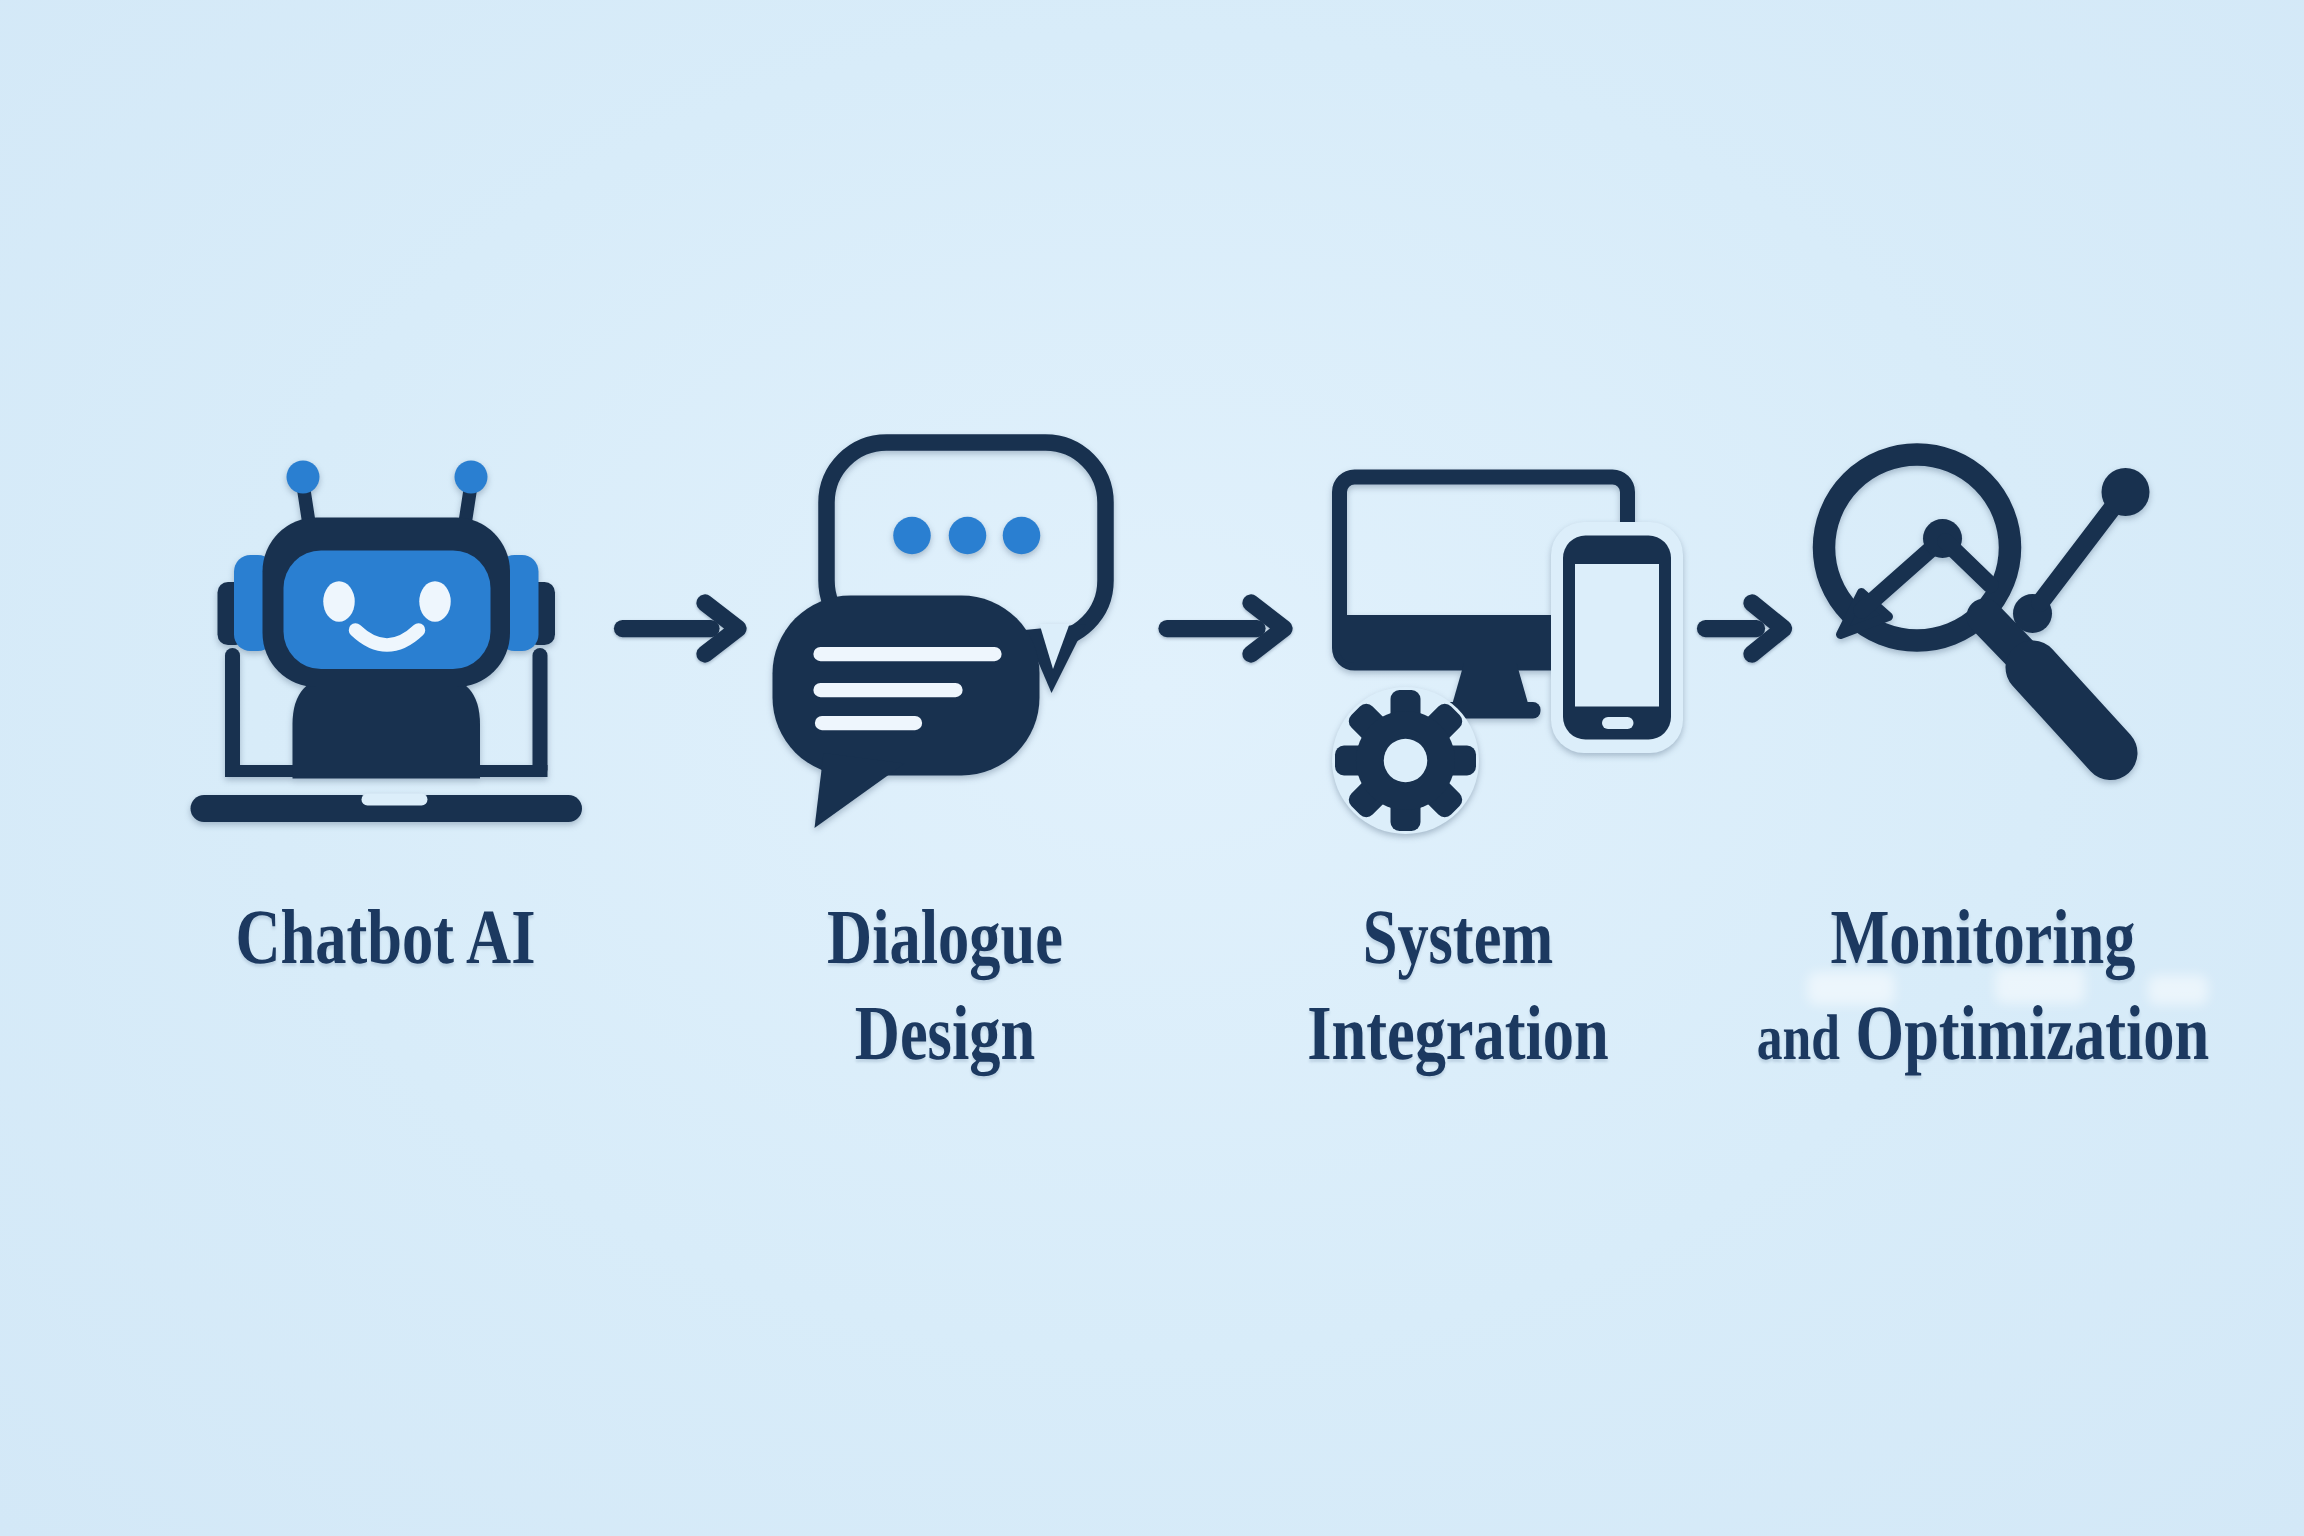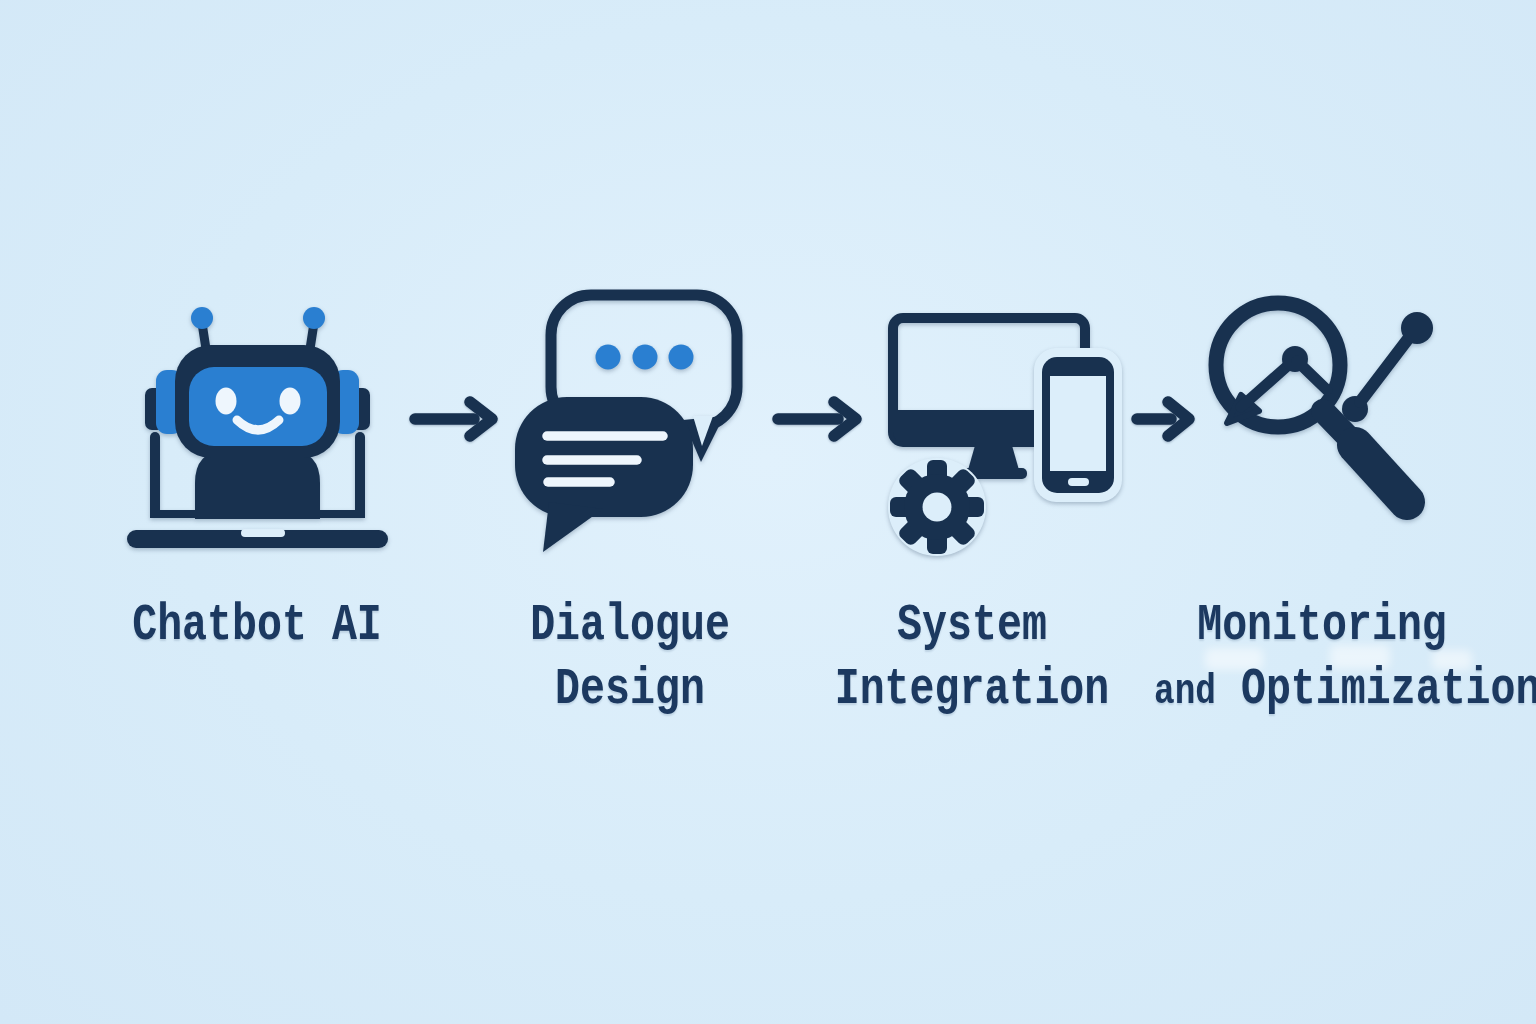--- a/index.html
+++ b/index.html
@@ -3,21 +3,21 @@
 <meta charset="utf-8">
 <title>Diagram</title>
 <style>
   html,body{margin:0;padding:0;}
   .stage{
     position:relative;
     width:1536px;height:1024px;
     background:#d9ecfa;
     background:radial-gradient(ellipse at 50% 45%, #e1f1fc 0%, #d8ecf9 55%, #d3e8f7 100%);
     overflow:hidden;
-    font-family:Liberation Mono, monospace;
+    font-family:Liberation Serif, serif;
   }
   .icon{position:absolute;filter:drop-shadow(0 2px 2px rgba(23,48,80,0.28));}
   .arrow{position:absolute;filter:drop-shadow(0 1px 1px rgba(23,48,80,0.3));}
   .navy{fill:#18314f;}
   .blue{fill:#2a7fd1;}
   .light{fill:#eef6fd;}
   .bgfill{fill:#dcEEfa;fill:#dceefa;}
   .navy-stroke{stroke:#18314f;fill:none;stroke-linecap:round;stroke-linejoin:round;}
   .light-stroke{stroke:#eef6fd;fill:none;stroke-linecap:round;}
   .label{

